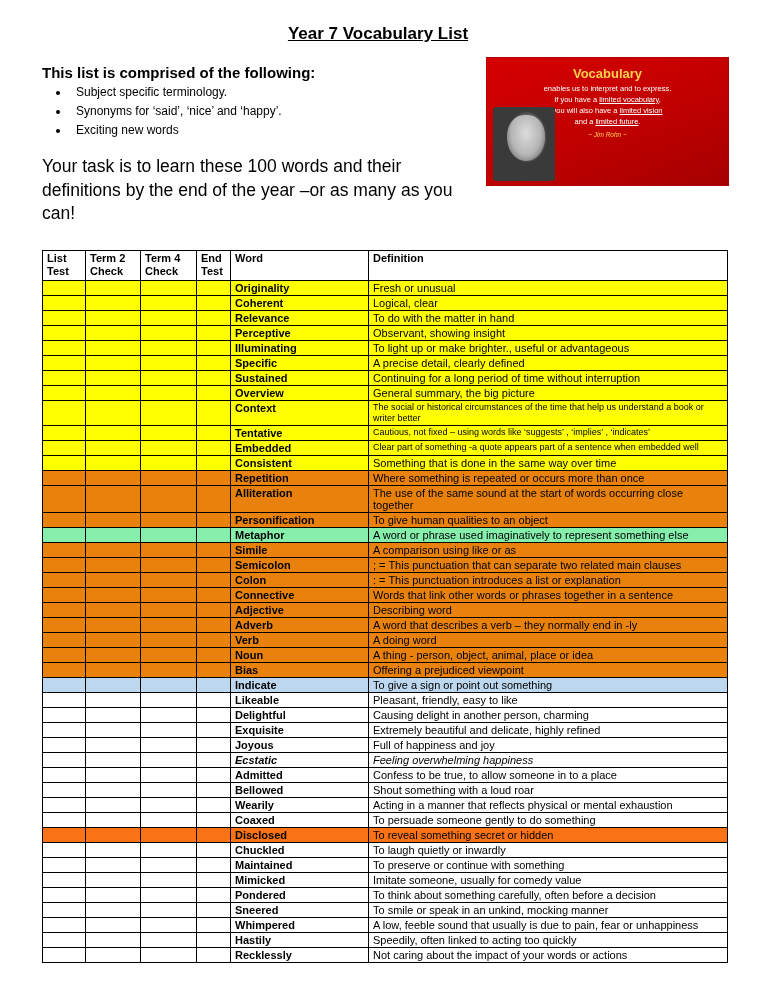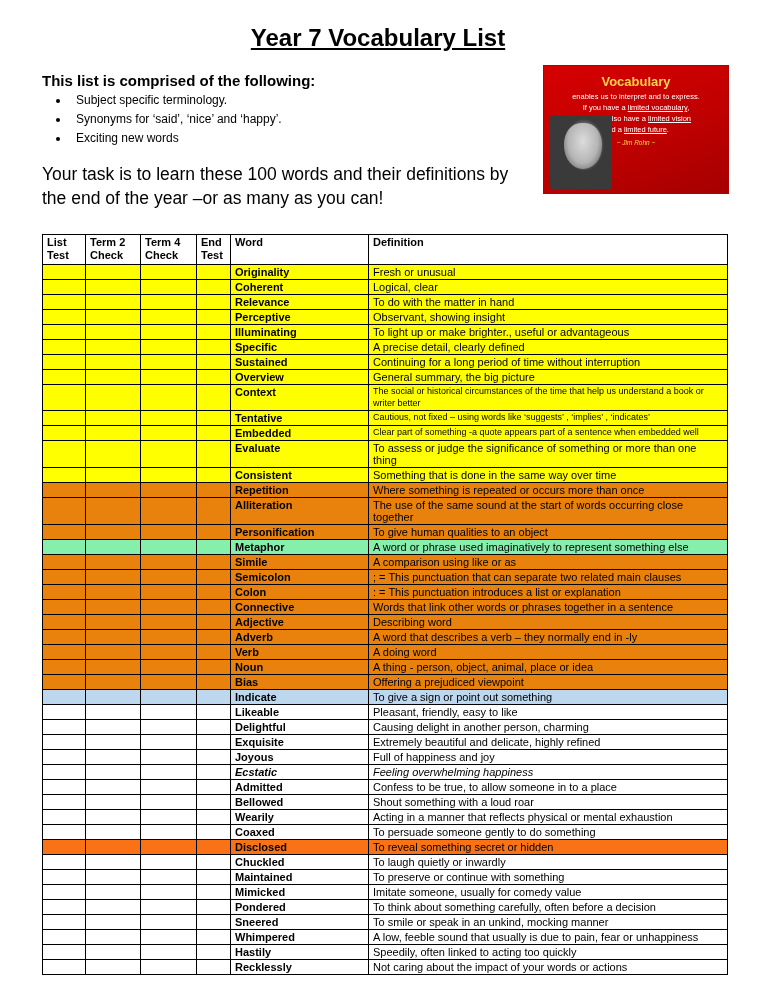--- a/index.html
+++ b/index.html
@@ -3,32 +3,32 @@
 <meta charset="utf-8">
 <style>
   * { box-sizing: border-box; }
   html,body { margin:0; padding:0; background:#ffffff; }
   .page {
     width:768px; height:994px; margin:0 auto; background:#fff;
     font-family:"Liberation Sans", sans-serif; color:#000;
     position:relative; overflow:hidden;
   }
   .doc-title {
-    text-align:center; font-size:24px; font-weight:bold;
+    text-align:center; font-size:17px; font-weight:bold;
     text-decoration:underline; margin:24px 12px 6px 0;
   }
   .content-top { display:flex; margin:14px 40px 0 42px; }
   .left-col { flex:1; padding-right:10px; }
   .intro-heading { font-size:15px; font-weight:bold; margin:6px 0 4px 0; }
   .bullet-list { margin:2px 0 0 28px; padding:0; font-size:12px; }
   .bullet-list li { margin:0 0 5px 0; padding-left:6px; }
   .task-text { font-size:17.5px; margin:18px 0 0 0; line-height:1.35; max-width:468px; }
 
   .poster {
-    width:184px; height:127px; background:linear-gradient(160deg,#d60000 0%, #c00000 55%, #a50000 100%);
+    width:241px; height:127px; background:linear-gradient(160deg,#d60000 0%, #c00000 55%, #a50000 100%);
     position:relative; flex-shrink:0; padding:8px 6px 4px 6px; text-align:center;
     box-shadow:0 0 0 1px #b00000;
   }
   .poster-title { color:#ffd24d; font-weight:bold; font-size:13px; margin-bottom:3px; }
   .poster-line { color:#ffffff; font-size:7.5px; line-height:1.45; }
   .poster-line .u { text-decoration:underline; }
   .poster-attrib { color:#ffd24d; font-size:6.5px; font-style:italic; margin-top:3px; }
   .poster-face {
     position:absolute; left:6px; bottom:4px; width:62px; height:74px;
     background:
@@ -203,28 +203,20 @@
           <td class="check"></td>
           <td class="check"></td>
           <td class="word">Embedded</td>
           <td class="def small">Clear part of something -a quote appears part of a sentence when embedded well</td>
         </tr>
         <tr style="background: rgb(255, 255, 0);">
           <td class="check"></td>
           <td class="check"></td>
           <td class="check"></td>
           <td class="check"></td>
-          <td class="word">Evaluate</td>
-          <td class="def">To assess or judge the significance of something or more than one thing</td>
-        </tr>
-        <tr style="background: rgb(255, 255, 0);">
-          <td class="check"></td>
-          <td class="check"></td>
-          <td class="check"></td>
-          <td class="check"></td>
           <td class="word">Consistent</td>
           <td class="def">Something that is done in the same way over time</td>
         </tr>
         <tr style="background: rgb(232, 130, 12);">
           <td class="check"></td>
           <td class="check"></td>
           <td class="check"></td>
           <td class="check"></td>
           <td class="word">Repetition</td>
           <td class="def">Where something is repeated or occurs more than once</td>

